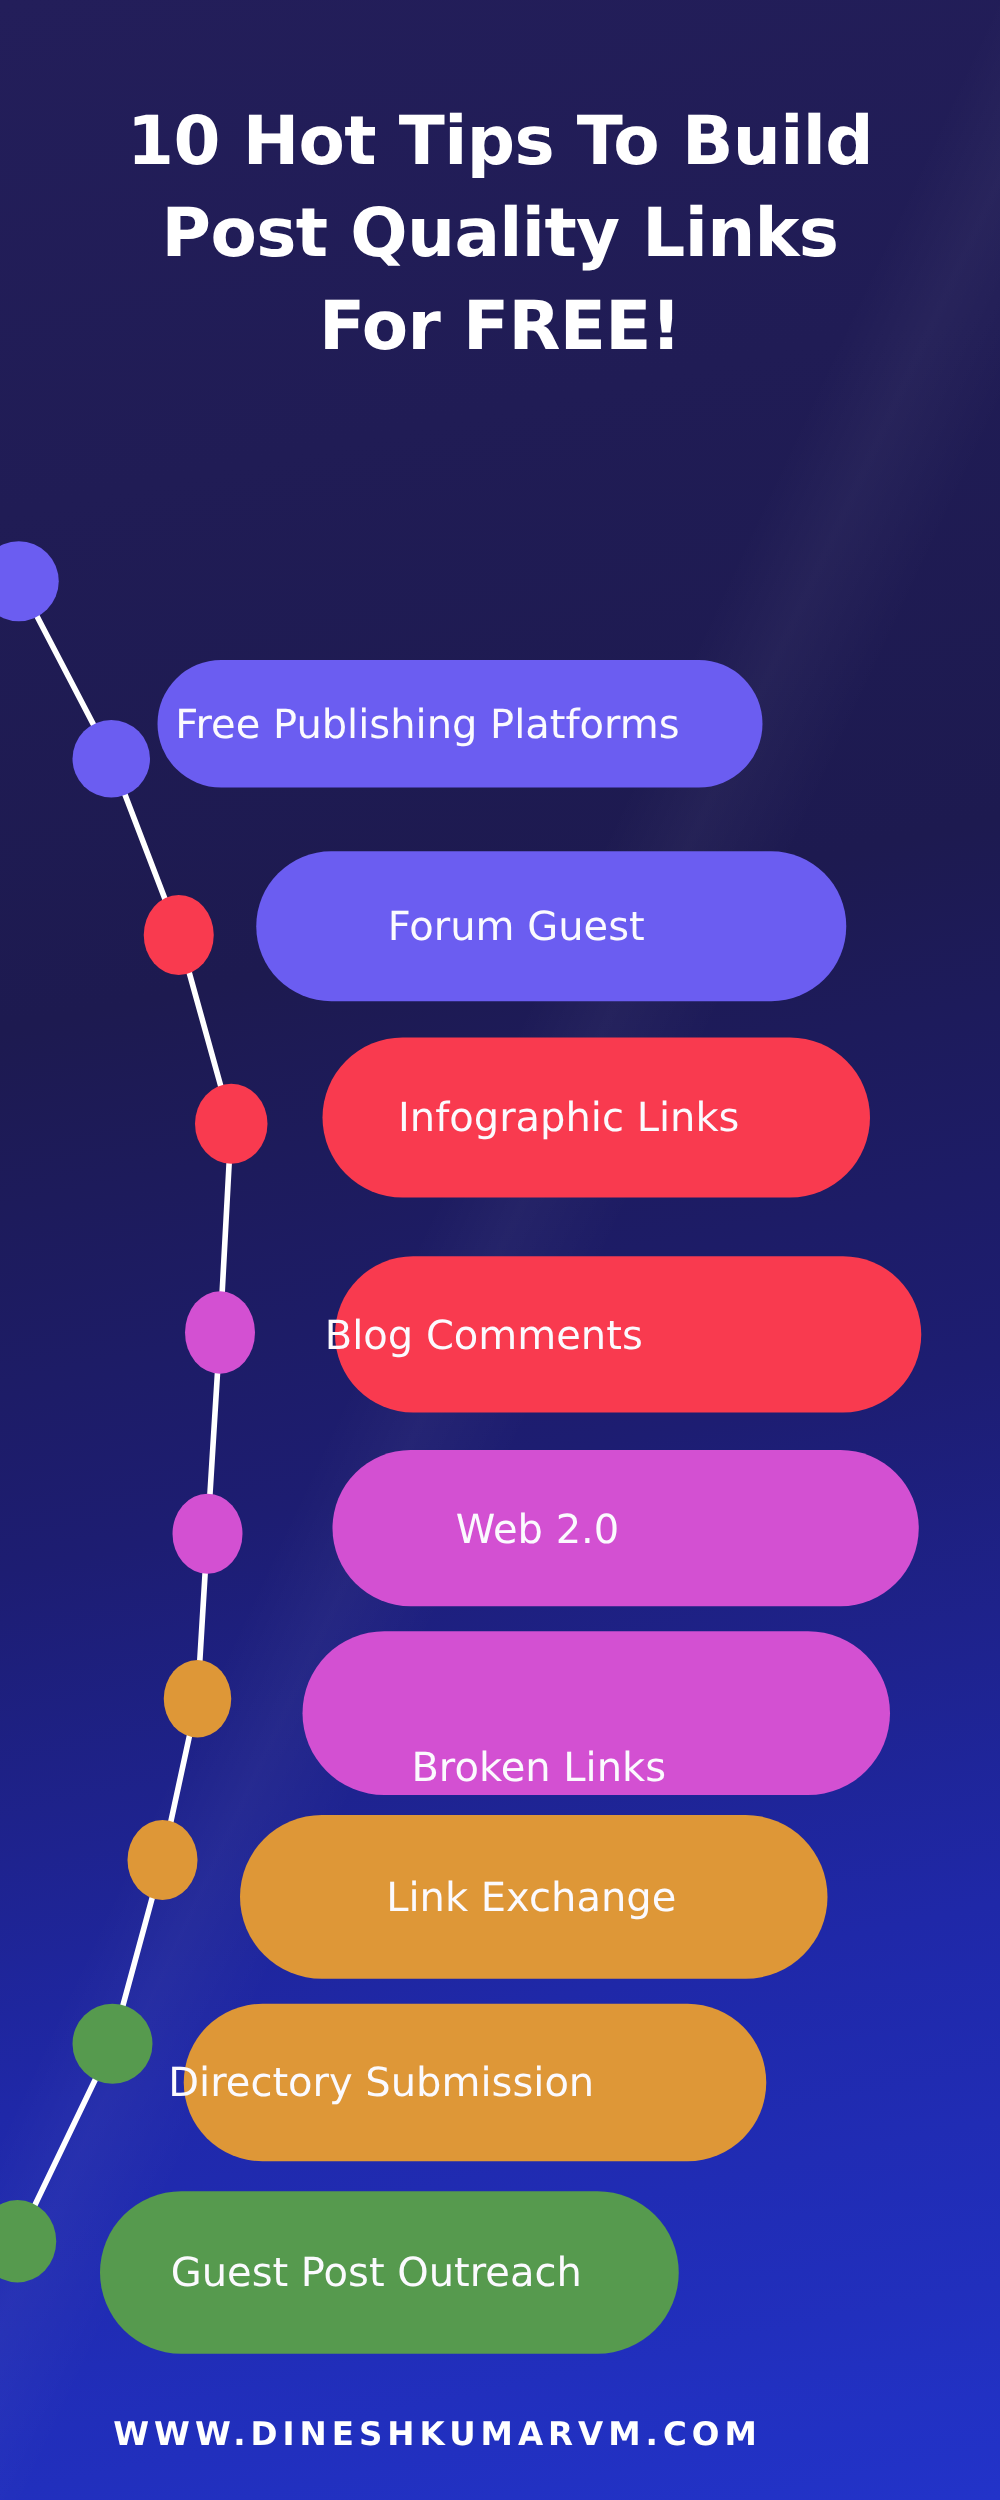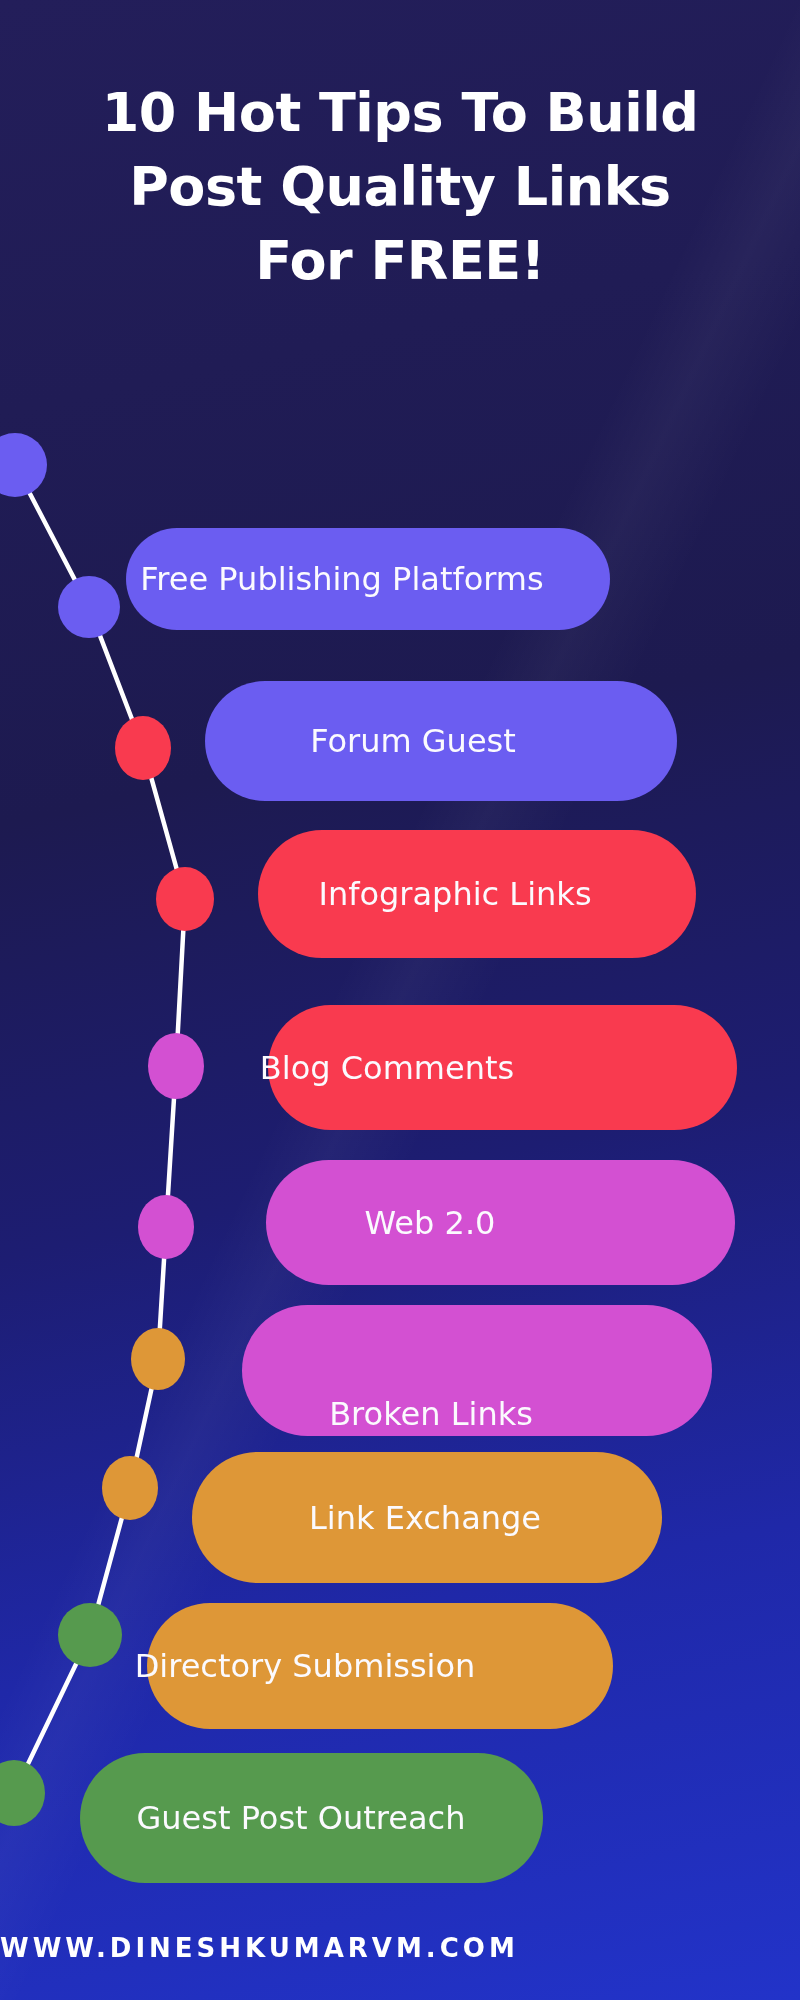--- a/index.html
+++ b/index.html
@@ -47,21 +47,21 @@
   .pill:nth-of-type(7) .pill-label{left:189px;margin-top:43px;}
   .pill:nth-of-type(8){left:192px;top:1452px;width:470px;height:131px;}
   .pill:nth-of-type(8) .pill-label{left:233px;}
   .pill:nth-of-type(9){left:147px;top:1603px;width:466px;height:126px;}
   .pill:nth-of-type(9) .pill-label{left:158px;}
   .pill:nth-of-type(10){left:80px;top:1753px;width:463px;height:130px;}
   .pill:nth-of-type(10) .pill-label{left:221px;}
   
   #footer{
     position:absolute;left:0;top:1933px;width:700px;
-    color:var(--text,#fff);
+    text-align:center;color:var(--text,#fff);
     font-weight:bold;font-size:26px;letter-spacing:4px;
   }
 </style>
 </head>
 <body>
 
 <div id="canvas" style="--bg_top: #231e5a; --bg_mid: #1d1a50; --bg_blue: #1f28a8; --bg_bottom: #2233c9; --text: #ffffff;">
 
   <div id="title">
     <div>10 Hot Tips To Build</div>

